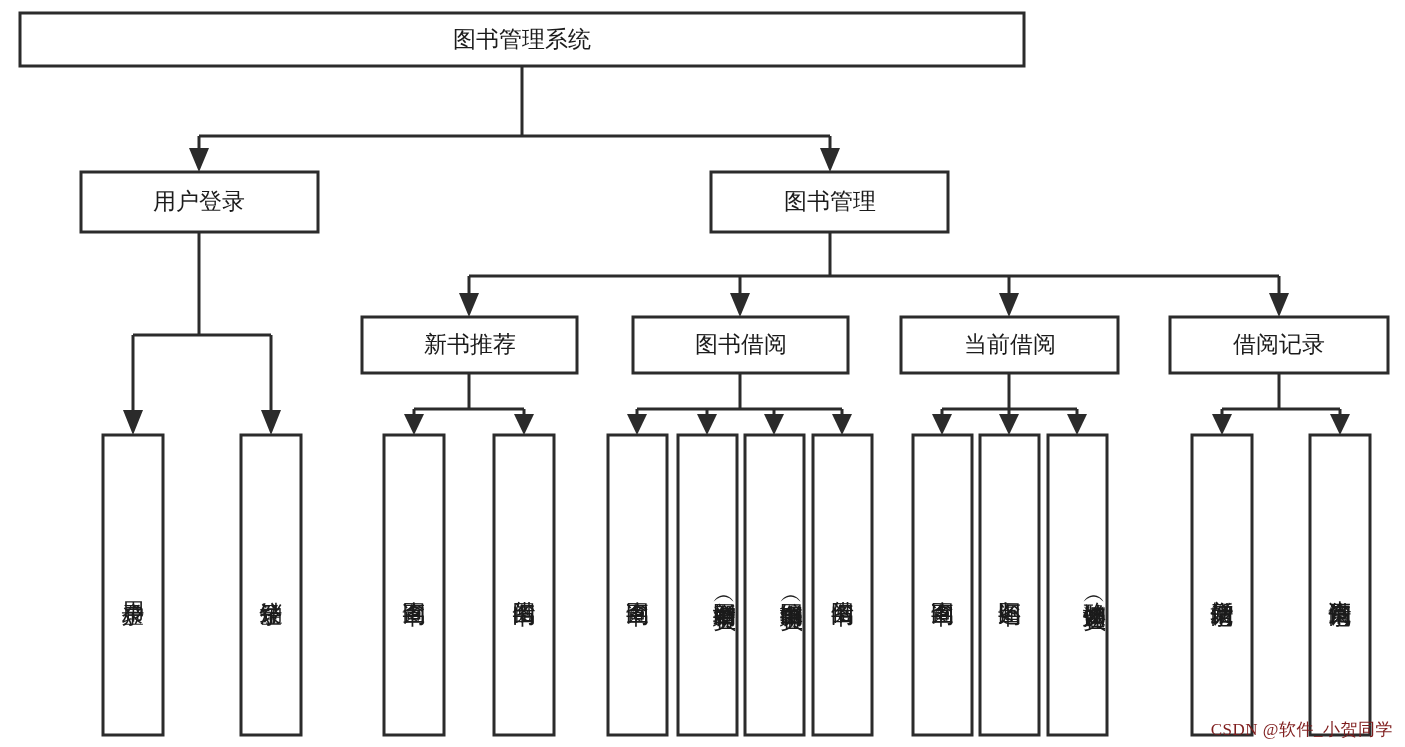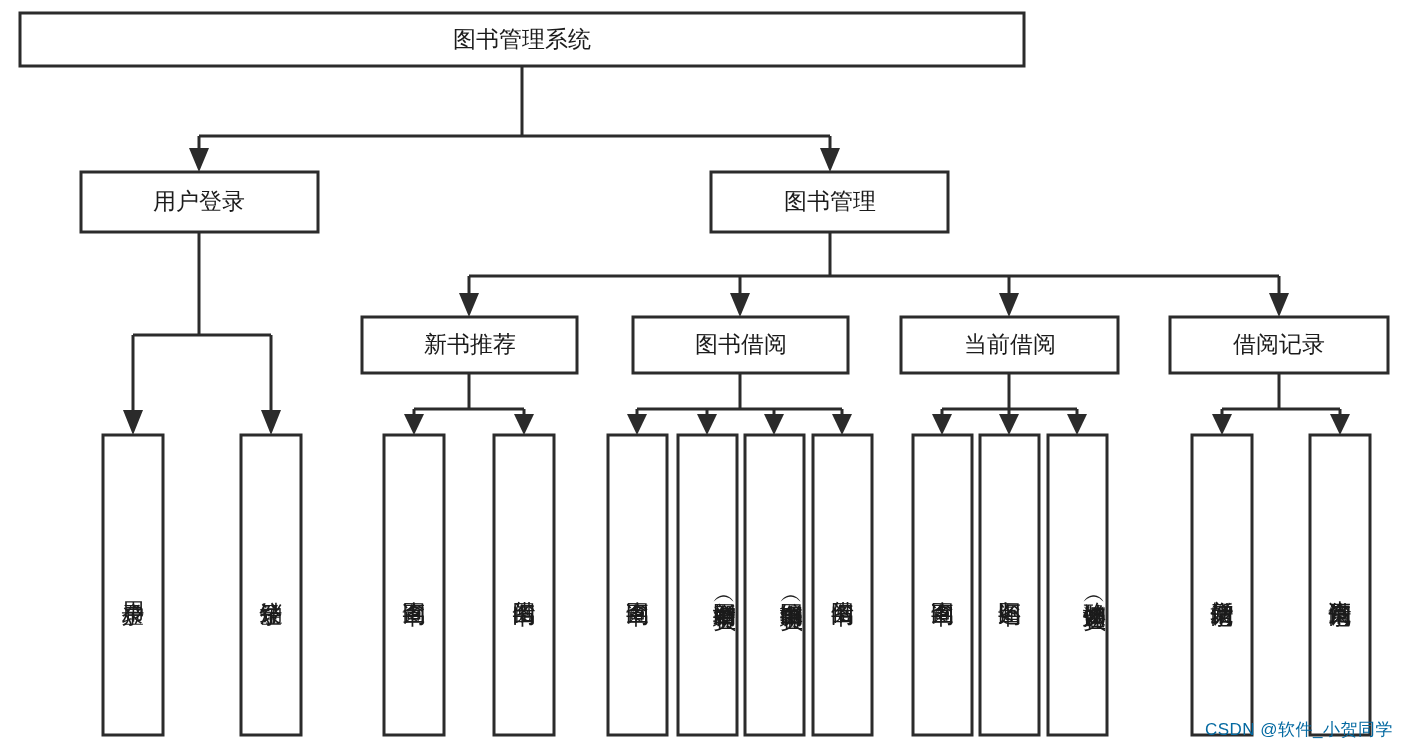--- a/index.html
+++ b/index.html
@@ -60,23 +60,23 @@
     display: flex;
     align-items: center;
     justify-content: center;
     white-space: nowrap;
     pointer-events: none;
   }
   .watermark {
     position: absolute;
     right: 12px;
     bottom: 6px;
-    font-family: Liberation Sans, sans-serif;
+    font-family: Liberation Serif, serif;
     font-size: 17px;
-    color: #0369a1;
+    color: #7f1d1d;
     letter-spacing: 0.5px;
     white-space: nowrap;
   }
 </style>
 </head>
 <body>
 
 <div id="diagram-root">
 
   <svg class="flow" viewBox="0 0 1405 747">

